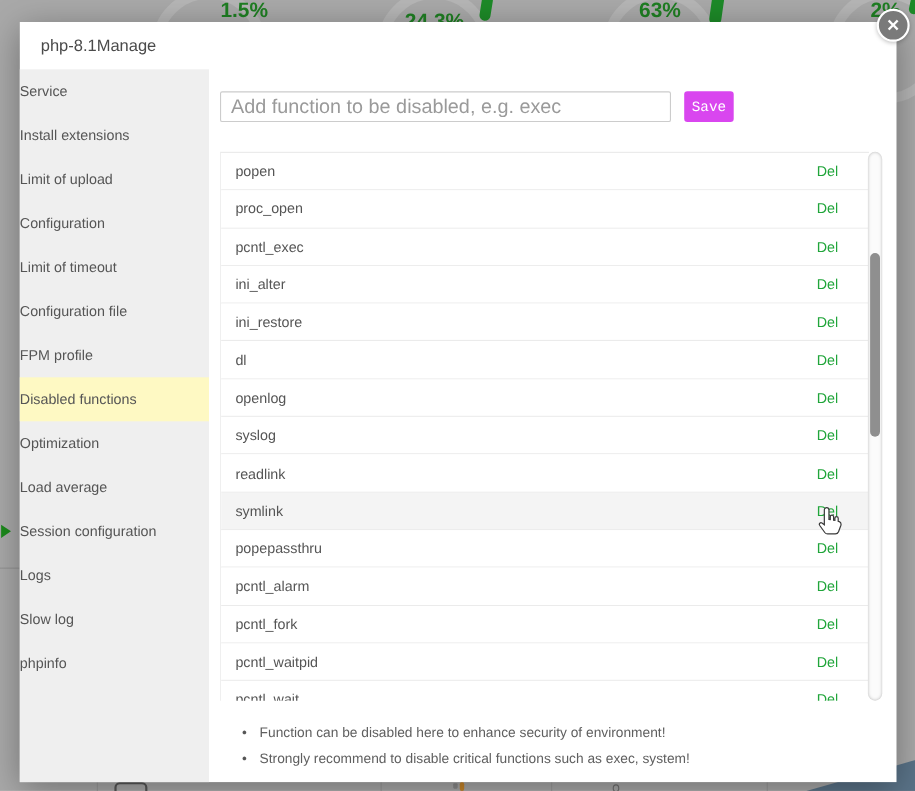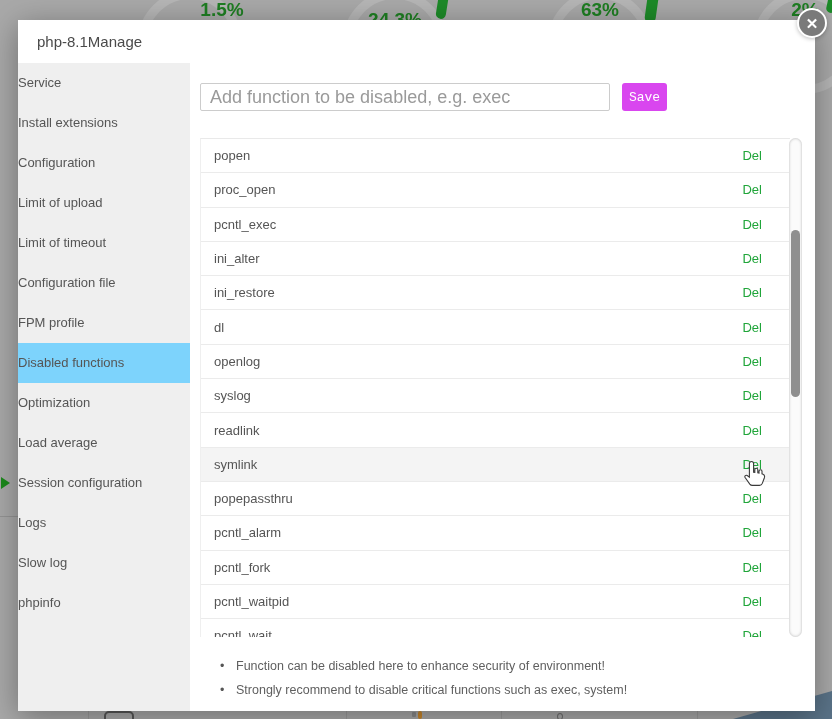--- a/index.html
+++ b/index.html
@@ -31,21 +31,21 @@
   .modal-title { position:absolute; left:19px; top:13px; font-size:15px; color:#4a4a4a; }
   .close-btn { position:absolute; left:779px; top:-12px; width:30px; height:30px;
     border-radius:50%; background:#7a7a7a; border:2px solid #ffffff;
     display:flex; align-items:center; justify-content:center; cursor:pointer;
     box-shadow:0 1px 4px rgba(0,0,0,.25); }
   .close-x { color:#ffffff; font-size:15px; font-weight:bold; line-height:1; }
 
   .sidebar { position:absolute; left:0; top:43px; width:172px; height:648px; background:#efefef; }
   .side-item { height:40px; line-height:40px; font-size:13px;
     color:#555555; cursor:pointer; white-space:nowrap; }
-  .side-item.active { background:#7dd3fc; }
+  .side-item.active { background:#fef9c3; }
 
   .disable-input { position:absolute; left:182px; top:63px; width:410px; height:28px;
     border:1px solid #cccccc; border-radius:2px; padding:0 9px; font-size:18px; color:#444;
     font-family:"Liberation Sans", sans-serif; outline:none; }
   .disable-input::placeholder { color:#9a9a9a; }
   .save-btn { position:absolute; left:604px; top:63px; width:45px; height:28px;
     background:#d946ef; color:#ffffff; font-size:13px; border:none; border-radius:3px;
     cursor:pointer; font-family:Liberation Mono, monospace; }
 
   .fn-list { position:absolute; left:182px; top:118px; width:590px; height:499px;
@@ -101,22 +101,22 @@
 
   <div class="modal">
     <div class="modal-title">php-8.1Manage</div>
     <div class="close-btn">
       <span class="close-x">✕</span>
     </div>
 
     <div class="sidebar">
         <div class="side-item">Service</div>
         <div class="side-item">Install extensions</div>
+        <div class="side-item">Limit of upload</div>
         <div class="side-item">Configuration</div>
-        <div class="side-item">Limit of upload</div>
         <div class="side-item">Limit of timeout</div>
         <div class="side-item">Configuration file</div>
         <div class="side-item">FPM profile</div>
         <div class="side-item active">Disabled functions</div>
         <div class="side-item">Optimization</div>
         <div class="side-item">Load average</div>
         <div class="side-item">Session configuration</div>
         <div class="side-item">Logs</div>
         <div class="side-item">Slow log</div>
         <div class="side-item">phpinfo</div>

